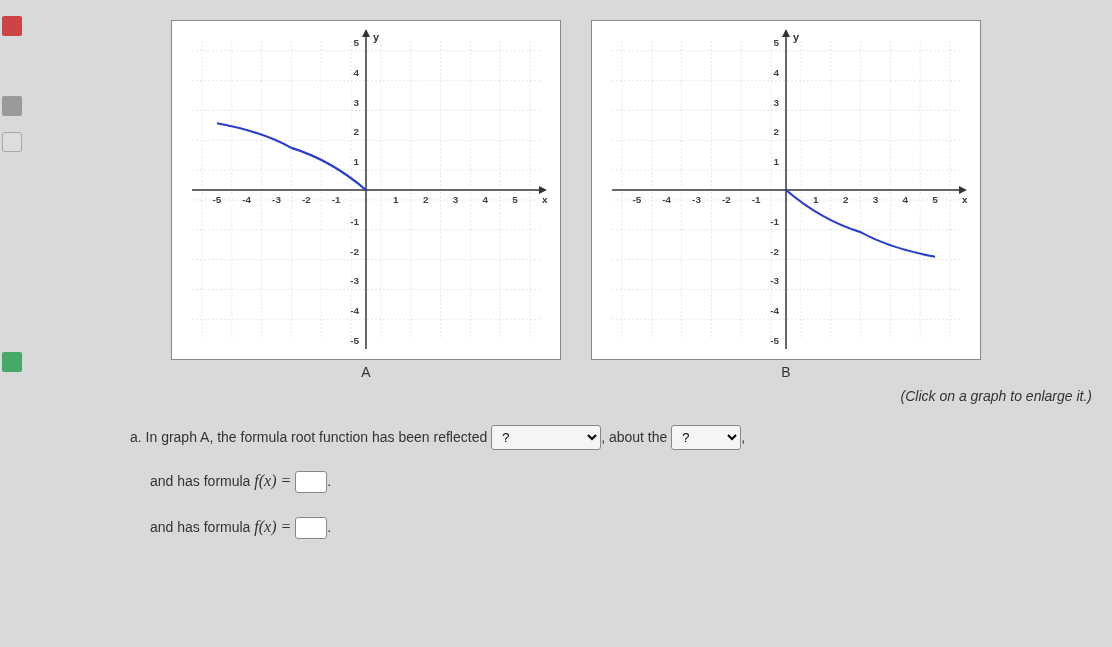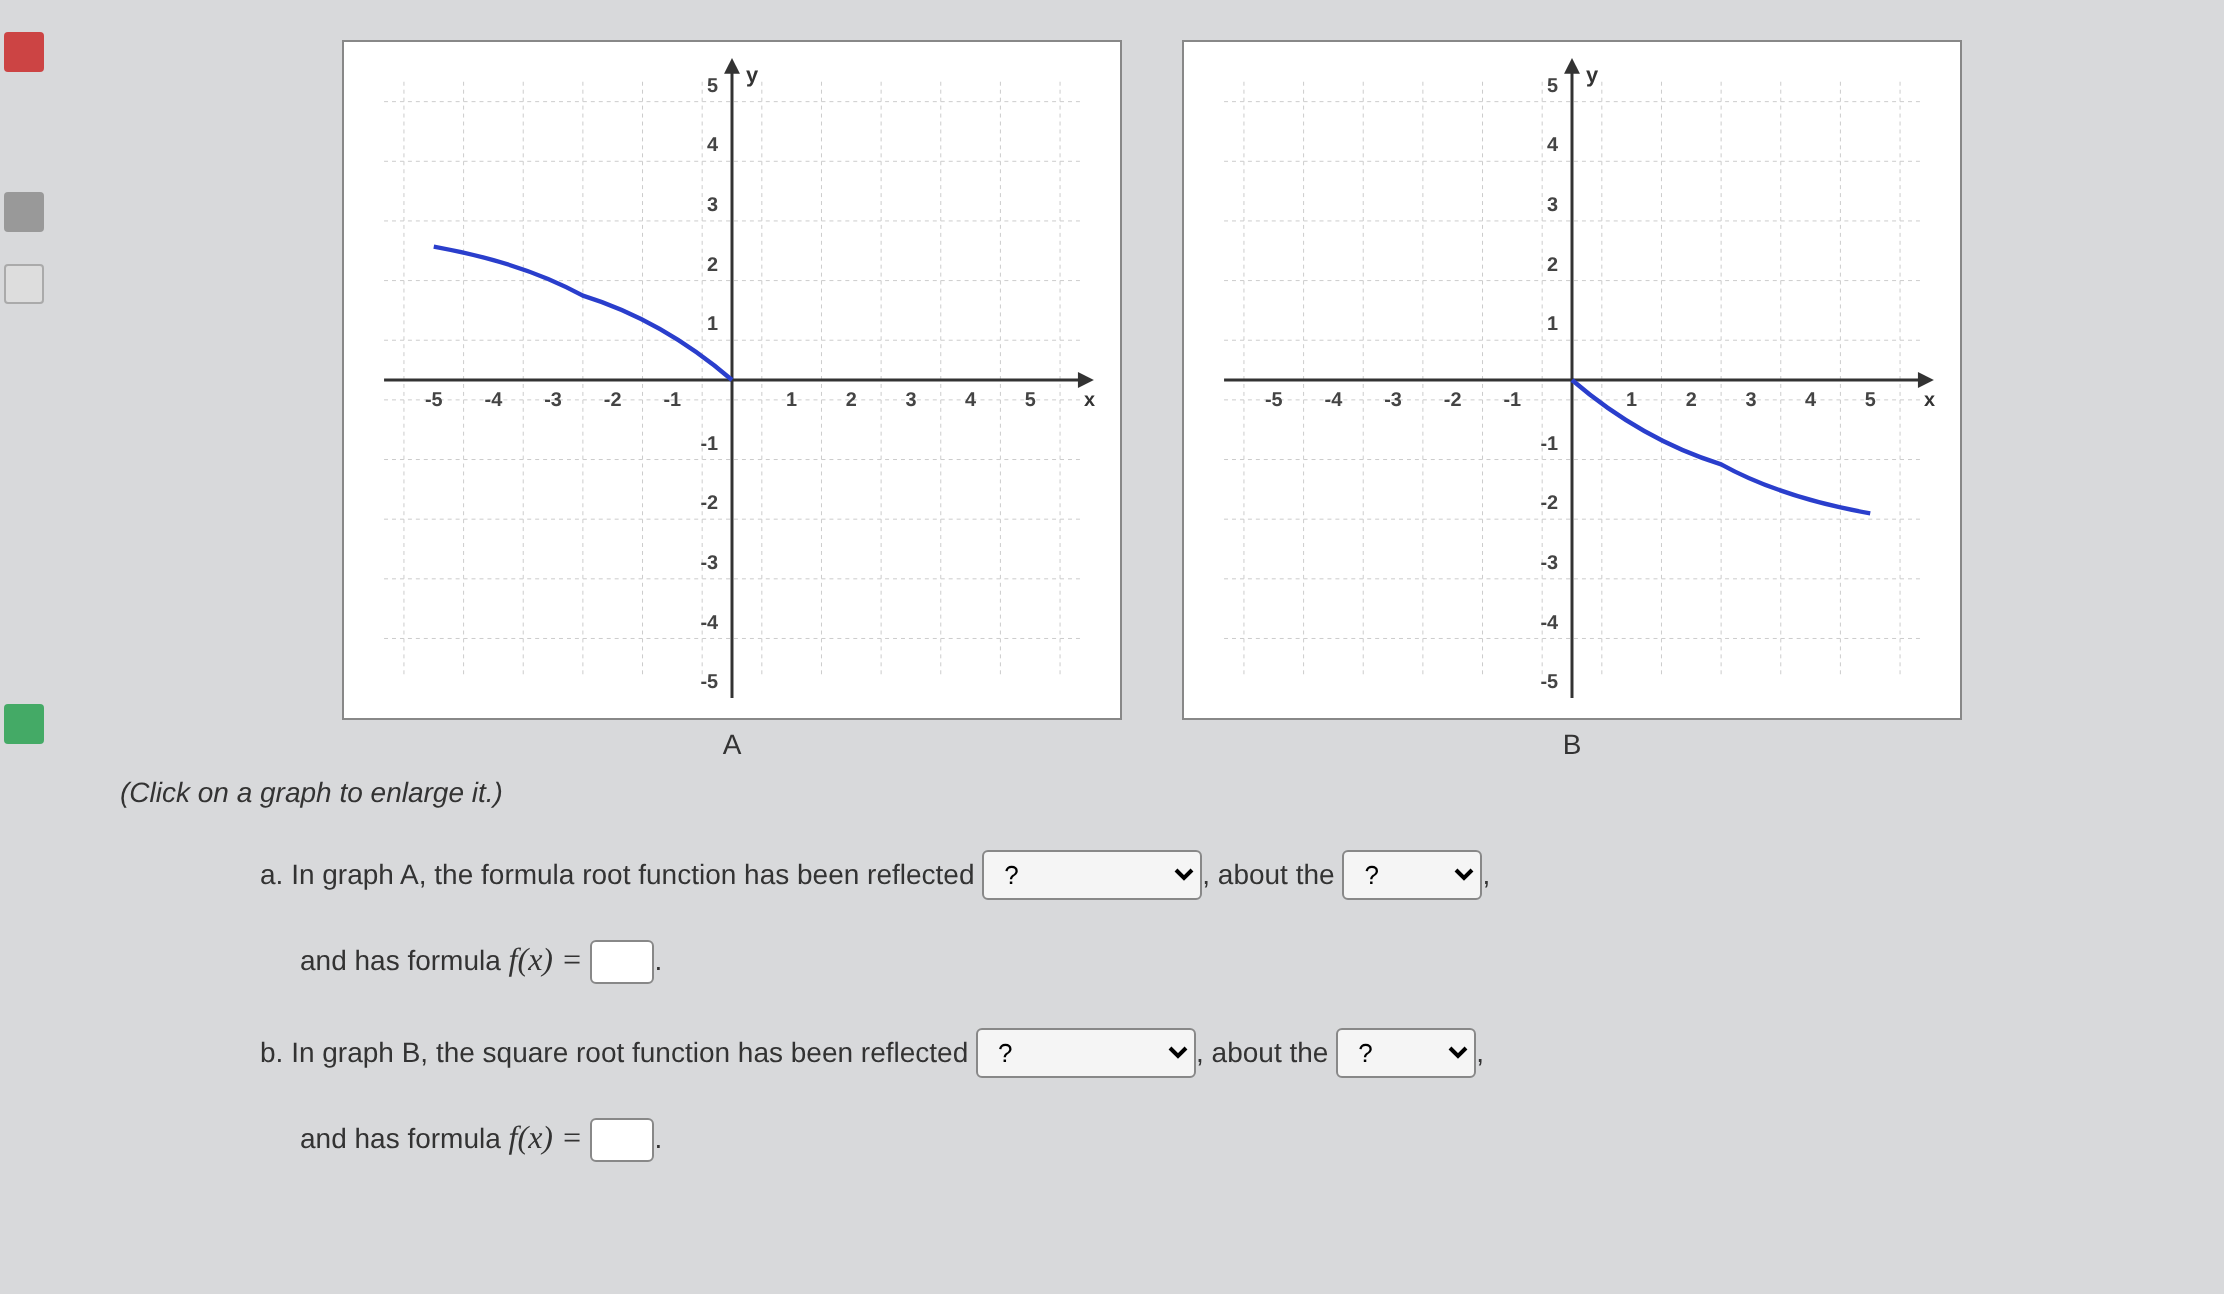--- a/index.html
+++ b/index.html
@@ -39,21 +39,21 @@
   .graph {
     background: #fff;
     border: 1px solid #888;
     display: block;
   }
   .graph-label {
     margin-top: 4px;
     font-size: 14px;
   }
   .enlarge-hint {
-    text-align: left;
+    text-align: right;
     font-style: italic;
     margin: 6px 0 18px;
     font-size: 14px;
   }
   .question {
     margin: 12px 0 12px 70px;
     line-height: 2.2;
   }
   .question-indent {
     margin-left: 90px;
@@ -226,28 +226,19 @@
     <select class="select-narrow">
       <option>?</option>
     </select>,
   </div>
   <div class="question-indent">
     <span>and has formula </span>
     <span class="formula">f(x) =</span>
     <input type="text" style="">.
   </div>
 
-  <div class="question">
-    <span>b. In graph B, the square root function has been reflected</span>
-    <select>
-      <option>?</option>
-    </select><span>, about the</span>
-    <select class="select-narrow">
-      <option>?</option>
-    </select>,
-  </div>
   <div class="question-indent">
     <span>and has formula </span>
     <span class="formula">f(x) =</span>
     <input type="text" style="">.
   </div>
 
 </div>
 
 </body></html>

